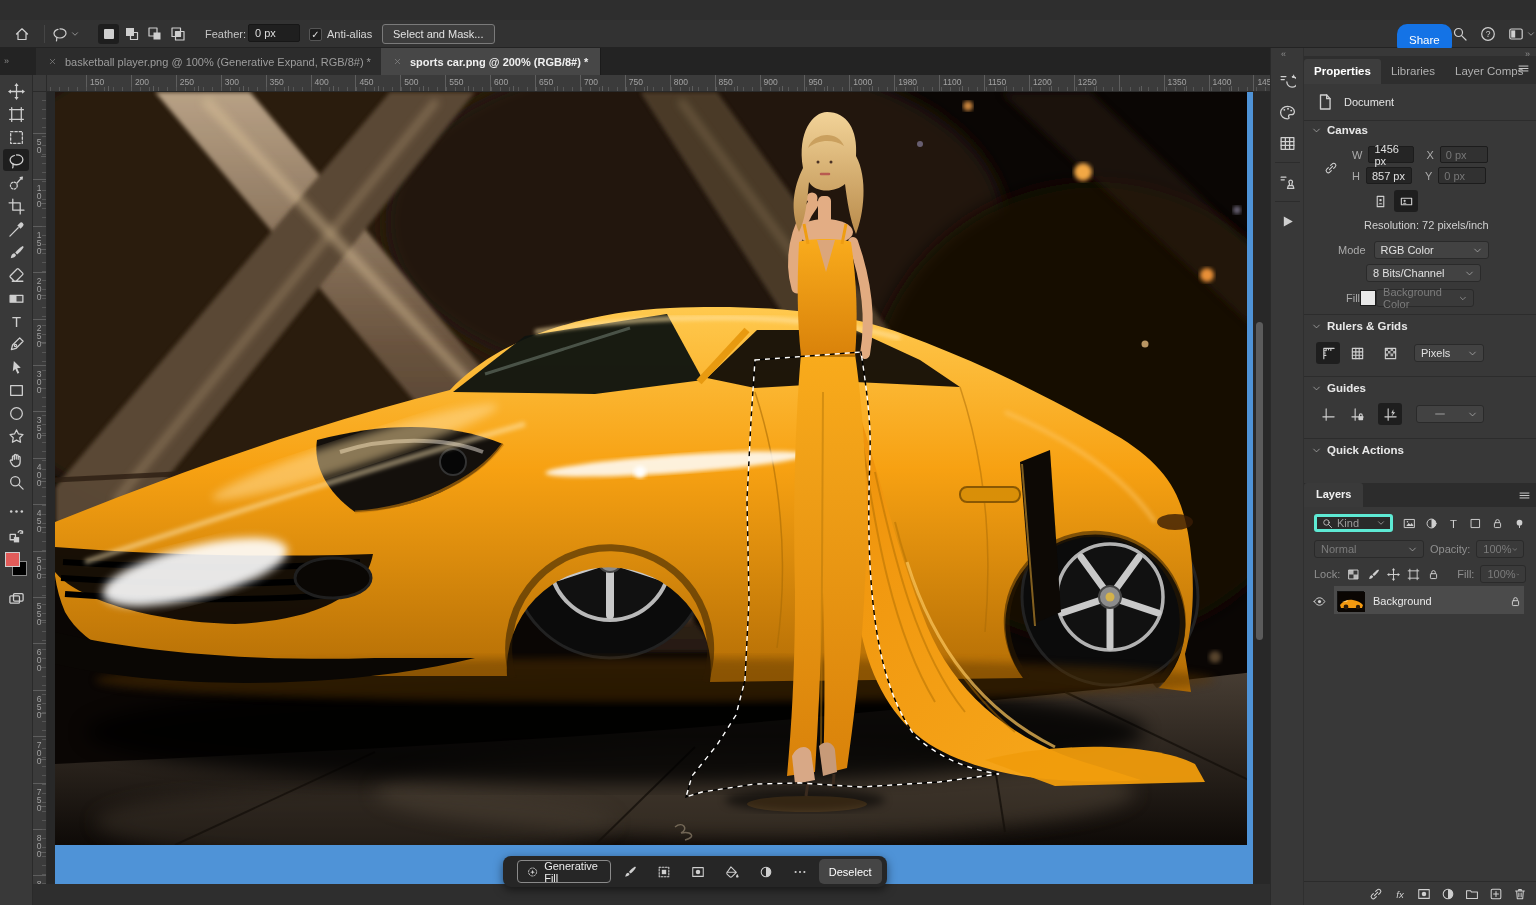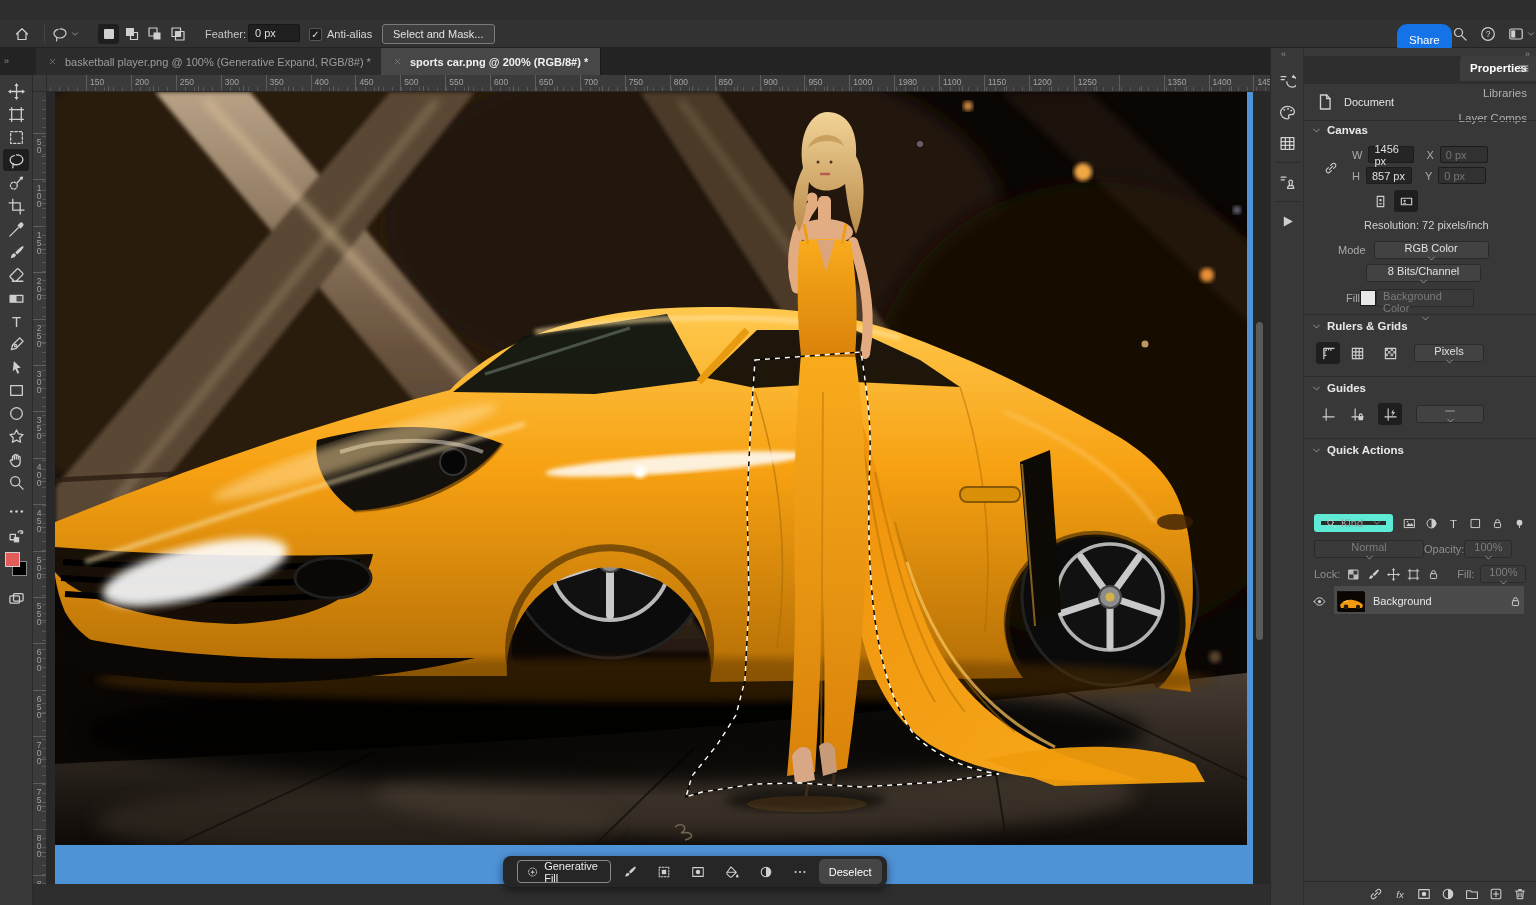--- a/index.html
+++ b/index.html
@@ -65,42 +65,42 @@
   .tb-ic .ico{width:14px;height:14px;}
   .tb-deselect{height:25px;padding:0 10px;background:#454545;border-radius:5px;color:#fff;display:flex;align-items:center;}
   
   .statusbar{left:33px;top:884px;width:1237px;height:21px;background:#3a3a3a;border-top:1px solid #2c2c2c;color:#cdcdcd;}
   .hscroll{position:absolute;left:507px;top:9px;width:253px;height:8px;background:#717171;border-radius:4px;opacity:.8;}
   
   .striprail{left:1270px;top:48px;width:33px;height:857px;background:#383838;border-left:1px solid #2a2a2a;}
   .strip-ic{width:24px;height:24px;margin:7px auto;display:flex;align-items:center;justify-content:center;color:#d8d8d8;}
   .strip-ic .ico{width:17px;height:17px;}
   .panel{left:1303px;top:48px;width:233px;height:857px;background:#383838;border-left:1px solid #2f2f2f;}
-  .ptabs{position:absolute;left:0;top:8px;width:233px;height:28px;background:#2e2e2e;display:flex;align-items:flex-end;flex-direction:column;}
+  .ptabs{position:absolute;left:0;top:8px;width:233px;height:28px;background:#2e2e2e;display:flex;align-items:flex-end;}
   .ptab{padding:6px 10px 7px;color:#b0b0b0;font-size:11.5px;}
   .ptab.active{background:#3d3d3d;color:#fff;font-weight:bold;border-radius:3px 3px 0 0;}
   .prow{position:absolute;display:flex;align-items:center;}
   .plabel{color:#ababab;}
   .pinput{background:#252525;border:1px solid #1c1c1c;border-radius:2px;color:#e0e0e0;height:17px;display:flex;align-items:center;padding:0 5px;}
   .pinput.dim{background:#313131;color:#777;}
-  .pselect{background:#424242;border:1px solid #2a2a2a;border-radius:3px;color:#e0e0e0;height:18px;display:flex;align-items:center;justify-content:space-between;padding:0 6px;flex-direction:column;}
+  .pselect{background:#424242;border:1px solid #2a2a2a;border-radius:3px;color:#e0e0e0;height:18px;display:flex;align-items:center;justify-content:space-between;padding:0 6px;}
   .pselect.dim{background:#3a3a3a;color:#7c7c7c;}
   .pselect .ico{width:9px;height:9px;color:#bdbdbd;}
   .sechead{position:absolute;display:flex;align-items:center;gap:6px;color:#e8e8e8;font-weight:bold;font-size:11.5px;}
   .sechead .ico{width:9px;height:9px;color:#bdbdbd;}
   .divider{position:absolute;left:0;width:233px;height:1px;background:#2c2c2c;}
   .iconbtn{position:absolute;width:24px;height:22px;border-radius:3px;display:flex;align-items:center;justify-content:center;color:#cfcfcf;}
   .iconbtn.active{background:#1e1e1e;color:#fff;}
   .iconbtn .ico{width:15px;height:15px;}
   .iconbtn.dim{color:#8a8a8a;}
   
   .ltabbar{position:absolute;left:0;top:435px;width:233px;height:24px;background:#2c2c2c;}
   .ltab{position:absolute;left:0;top:0;height:24px;padding:5px 12px;background:#3a3a3a;color:#f0f0f0;font-weight:bold;border-radius:3px 3px 0 0;}
   .lrow{position:absolute;left:0;width:233px;display:flex;align-items:center;color:#9a9a9a;}
-  .kindbox{background:#2a2a2a;border:7px solid #5eead4;border-radius:3px;height:18px;display:flex;align-items:center;gap:4px;padding:0 5px;color:#9a9a9a;}
+  .kindbox{background:#2a2a2a;border:3px solid #5eead4;border-radius:3px;height:18px;display:flex;align-items:center;gap:4px;padding:0 5px;color:#9a9a9a;}
   .mini{width:15px;height:15px;color:#b5b5b5;display:inline-flex;align-items:center;justify-content:center;}
   .mini .ico{width:13px;height:13px;}
   .layeritem{position:absolute;left:0;top:540px;width:233px;height:26px;display:flex;align-items:center;}
   .layersel{position:absolute;left:30px;top:538px;width:190px;height:28px;background:#4b4b4b;}
   .lfooter{position:absolute;left:0;bottom:0;width:233px;height:24px;background:#383838;border-top:1px solid #2b2b2b;display:flex;align-items:center;justify-content:flex-end;gap:9px;padding:0 10px;color:#b9b9b9;}
   .lfooter .ico{width:14px;height:14px;}
   .chev-sm{position:absolute;font-size:9px;color:#8d8d8d;}
   
   .ants-w{stroke:#fff;stroke-width:1.4;fill:none;stroke-dasharray:5 5;animation:march .6s linear infinite;}
   .ants-b{stroke:#000;stroke-width:1.4;fill:none;stroke-dasharray:5 5;stroke-dashoffset:5;animation:march2 .6s linear infinite;}
@@ -1052,20 +1052,28 @@
 
     <div class="sechead" style="left:8px;top:396px">
       <span class="ico">
           <svg viewBox="0 0 16 16">
             <path class="s" d="M3 5.5l5 5 5-5"></path>
           </svg>
         </span>
       <span>Quick Actions</span>
     </div>
 
+    <div class="ltabbar">
+      <div class="ltab">Layers</div>
+      <span class="abs ico" style="right:6px;top:6px;width:13px;height:13px">
+          <svg viewBox="0 0 16 16">
+            <path class="s" d="M2.5 5h11M2.5 8h11M2.5 11h11"></path>
+          </svg>
+        </span>
+    </div>
     <div class="lrow" style="top:466px;padding:0 10px;gap:5px">
       <span class="kindbox" style="width:82px">
         <span class="ico" style="width:11px;height:11px">
             <svg viewBox="0 0 16 16">
               <circle class="s" cx="6.5" cy="6.5" r="4"></circle>
               <path class="s" d="M9.6 9.6 14 14"></path>
             </svg>
           </span>
         <span>Kind</span>
         <span class="ico" style="width:8px;height:8px;margin-left:auto">
@@ -1117,21 +1125,21 @@
           <span class="mini">
             <span class="ico">
               <svg viewBox="0 0 16 16">
                 <circle class="f" cx="8" cy="7" r="3.5"></circle>
                 <path class="s" d="M8 10.5V13"></path>
               </svg>
             </span>
           </span>
         </span>
     </div>
-    <div class="lrow" style="top:492px;padding:0 10px;">
+    <div class="lrow" style="top:492px;padding:0 10px;gap:6px">
       <span class="pselect dim" style="width:110px">
         <span>Normal</span>
         <span class="ico">
             <svg viewBox="0 0 16 16">
               <path class="s" d="M3 5.5l5 5 5-5"></path>
             </svg>
           </span>
       </span>
       <span style="color:#8f8f8f">Opacity:</span>
       <span class="pselect dim" style="width:48px">

